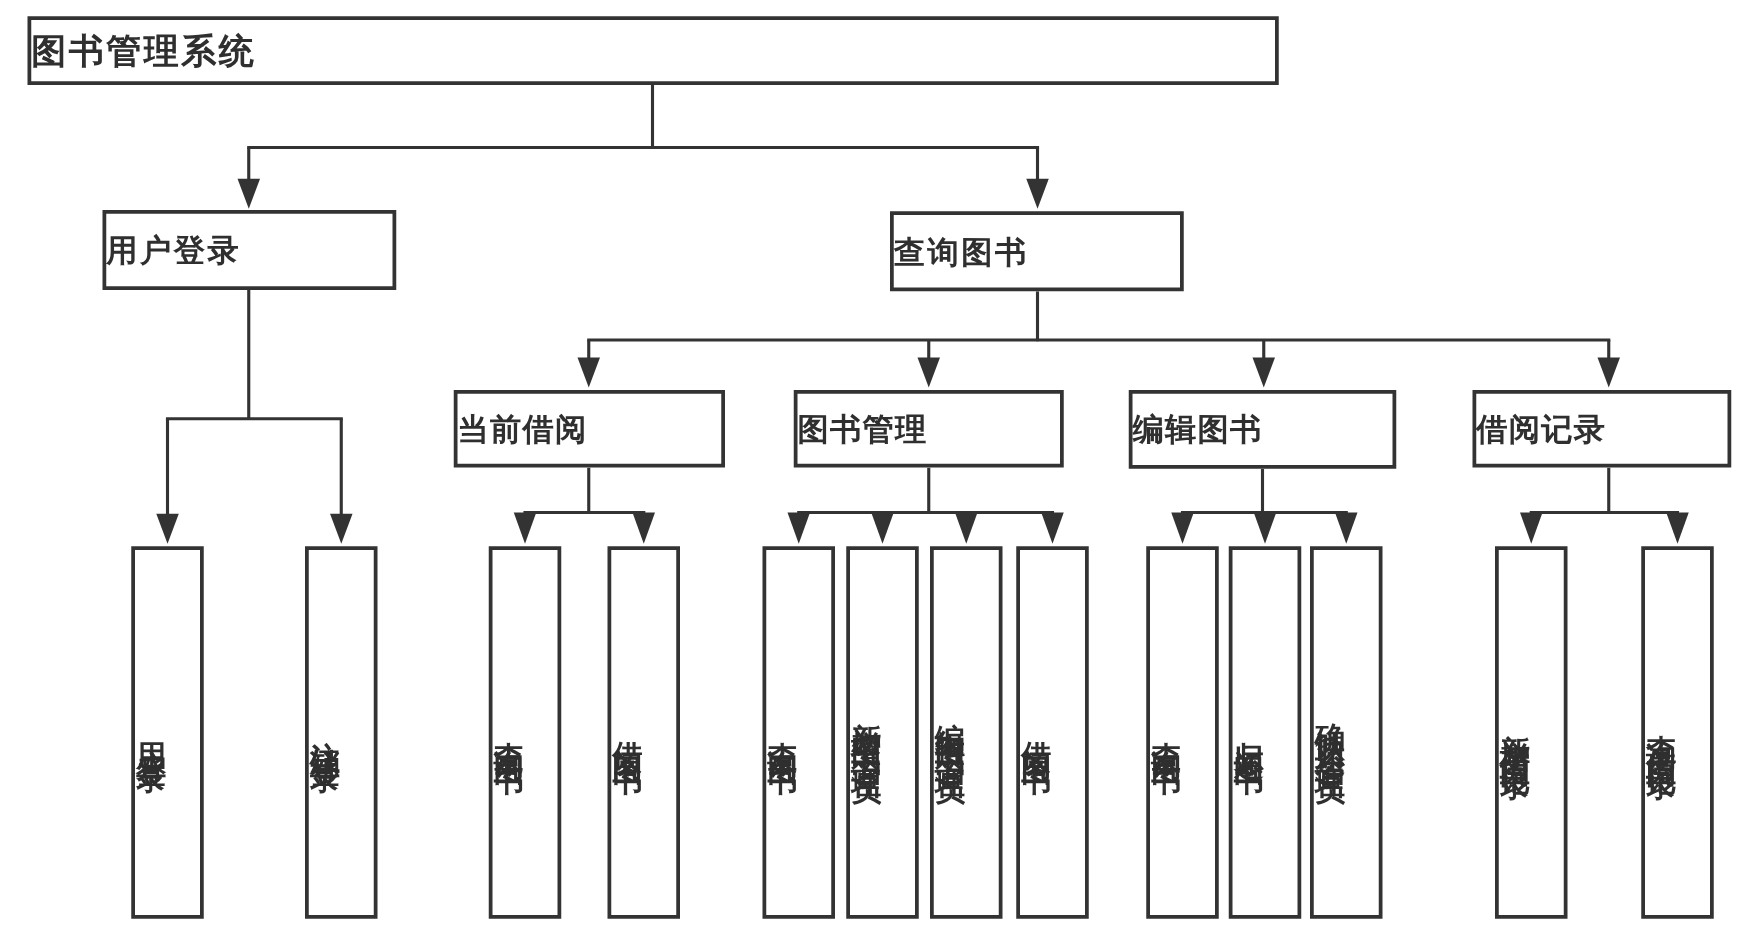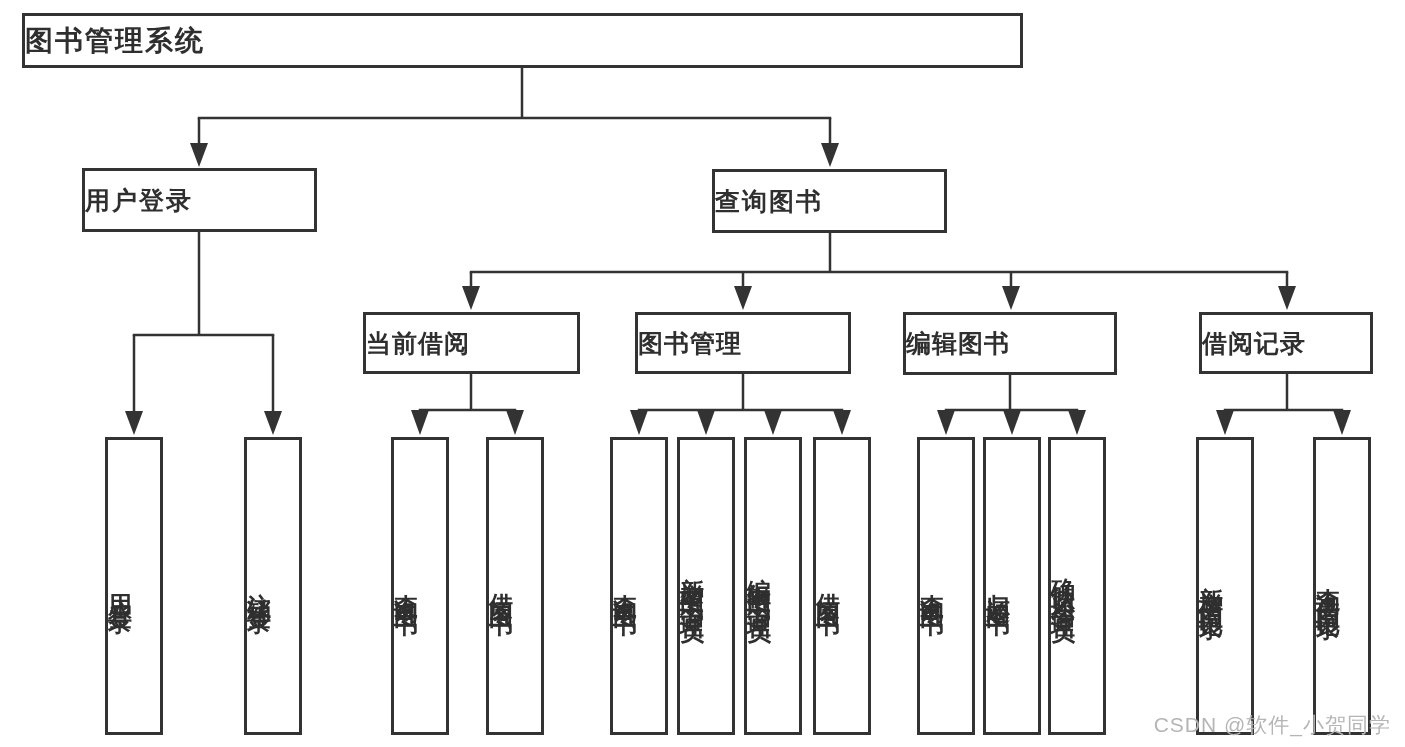--- a/index.html
+++ b/index.html
@@ -128,21 +128,21 @@
 
   <div class="box l2-box" style="left:363px;top:312px;width:217px;height:62px;">
     <span class="lbl">当前借阅</span>
   </div>
   <div class="box l2-box" style="left:635px;top:312px;width:216px;height:62px;">
     <span class="lbl">图书管理</span>
   </div>
   <div class="box l2-box" style="left:903px;top:312px;width:214px;height:63px;">
     <span class="lbl">编辑图书</span>
   </div>
-  <div class="box l2-box" style="left:1178px;top:312px;width:174px;height:62px;margin-left:21px;">
+  <div class="box l2-box" style="left:1178px;top:312px;width:207px;height:62px;">
     <span class="lbl">借阅记录</span>
   </div>
 
   <div class="box leaf-box" style="left:105px;top:437px;width:58px;height:298px;">
     <span class="lbl">用户登录</span>
   </div>
   <div class="box leaf-box" style="left:244px;top:437px;width:58px;height:298px;">
     <span class="lbl">注销登录</span>
   </div>
 
@@ -176,15 +176,14 @@
     <span class="lbl">确认归还（管理员）</span>
   </div>
 
   <div class="box leaf-box" style="left:1196px;top:437px;width:58px;height:298px;">
     <span class="lbl">新增借阅记录</span>
   </div>
   <div class="box leaf-box" style="left:1313px;top:437px;width:58px;height:298px;">
     <span class="lbl">查询借阅记录</span>
   </div>
 
-  <div class="watermark">CSDN @软件_小贺同学</div>
 
 </div>
 
 </body></html>

